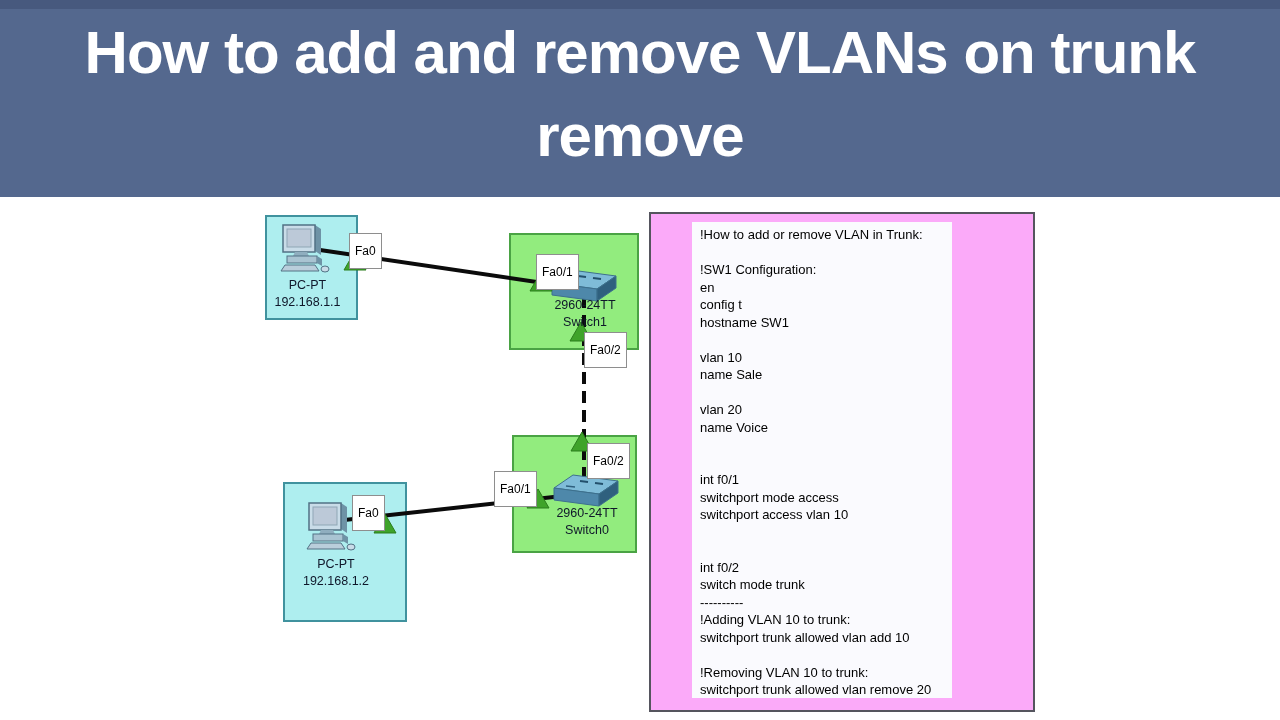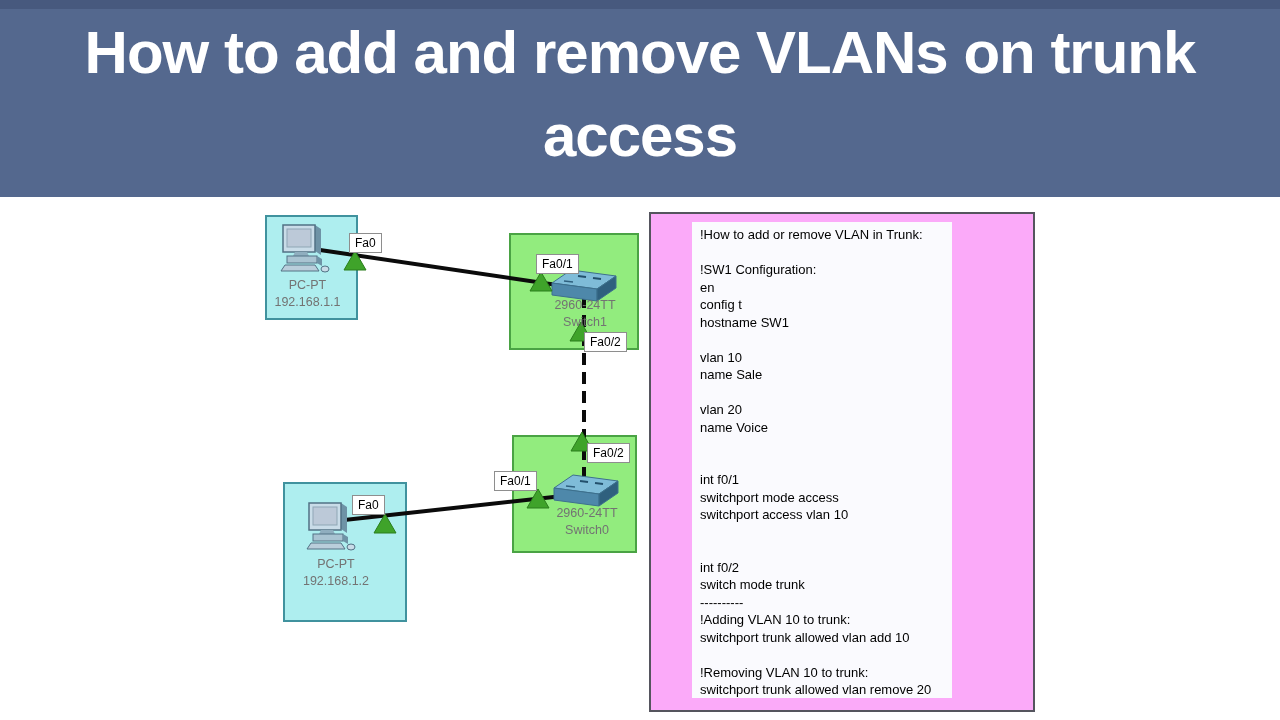--- a/index.html
+++ b/index.html
@@ -16,31 +16,31 @@
   .green{background:#92EC7E;border-color:#4AA344;}
   .pink-panel{position:absolute;left:649px;top:212px;width:386px;height:500px;
               background:#FBAAF9;border:2px solid #55555E;box-sizing:border-box;}
   .note-card{position:absolute;left:692px;top:222px;width:260px;height:476px;background:#FAFAFE;
              box-sizing:border-box;padding:4px 4px 0 8px;font-size:13px;line-height:17.5px;
              color:#000;white-space:pre-wrap;overflow:hidden;}
   
   .linklayer{position:absolute;left:0;top:0;width:1280px;height:720px;}
   
   .port-label{position:absolute;background:#fff;border:1px solid #8e8e8e;color:#000;
-              font-size:12px;line-height:14px;padding:2px 5px;white-space:nowrap;}
-  .dev-label{position:absolute;text-align:center;color:#737373;font-size:12.5px;line-height:17px;white-space:nowrap;}
+              font-size:12px;line-height:14px;padding:10px 5px;white-space:nowrap;}
+  .dev-label{position:absolute;text-align:center;color:#0f172a;font-size:12.5px;line-height:17px;white-space:nowrap;}
 </style>
 </head>
 <body>
 
 <div class="stage">
 
   <header class="banner">
     <div class="t t1">How to add and remove VLANs on trunk</div>
-    <div class="t t2">access</div>
+    <div class="t t2">remove</div>
   </header>
 
   <div class="region cyan" style="left:265px;top:215px;width:93px;height:105px;"></div>
   <div class="region green" style="left:509px;top:233px;width:130px;height:117px;"></div>
   <div class="region green" style="left:512px;top:435px;width:125px;height:118px;"></div>
   <div class="region cyan" style="left:283px;top:482px;width:124px;height:140px;"></div>
 
   <div class="pink-panel"></div>
   <div class="note-card">!How to add or remove VLAN in Trunk:
 

